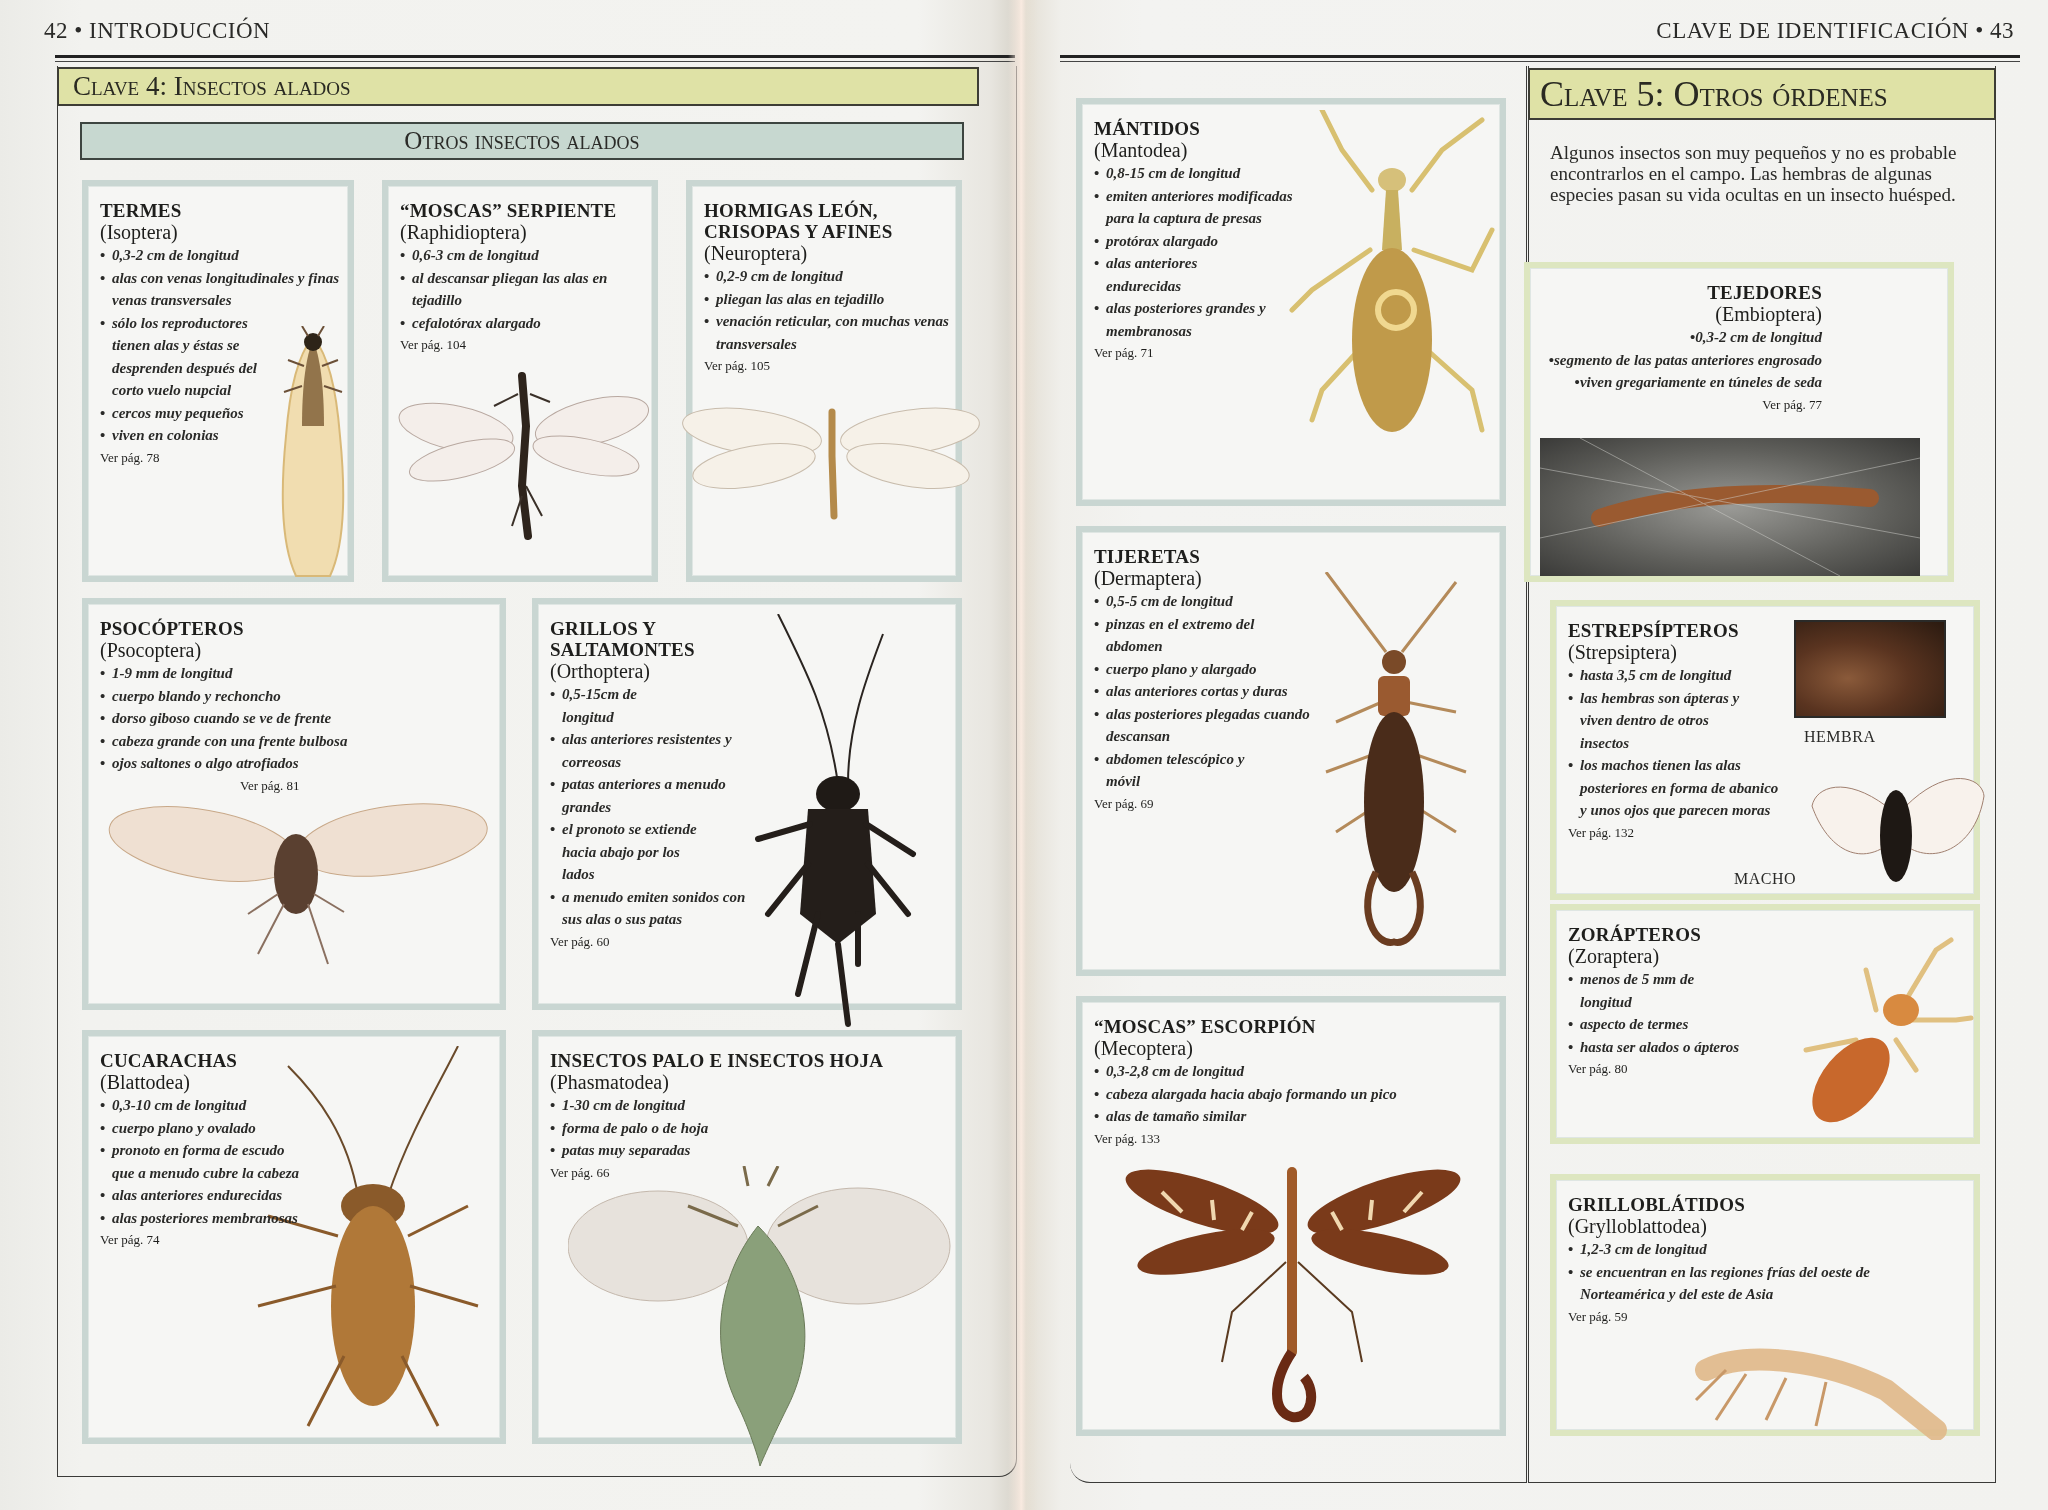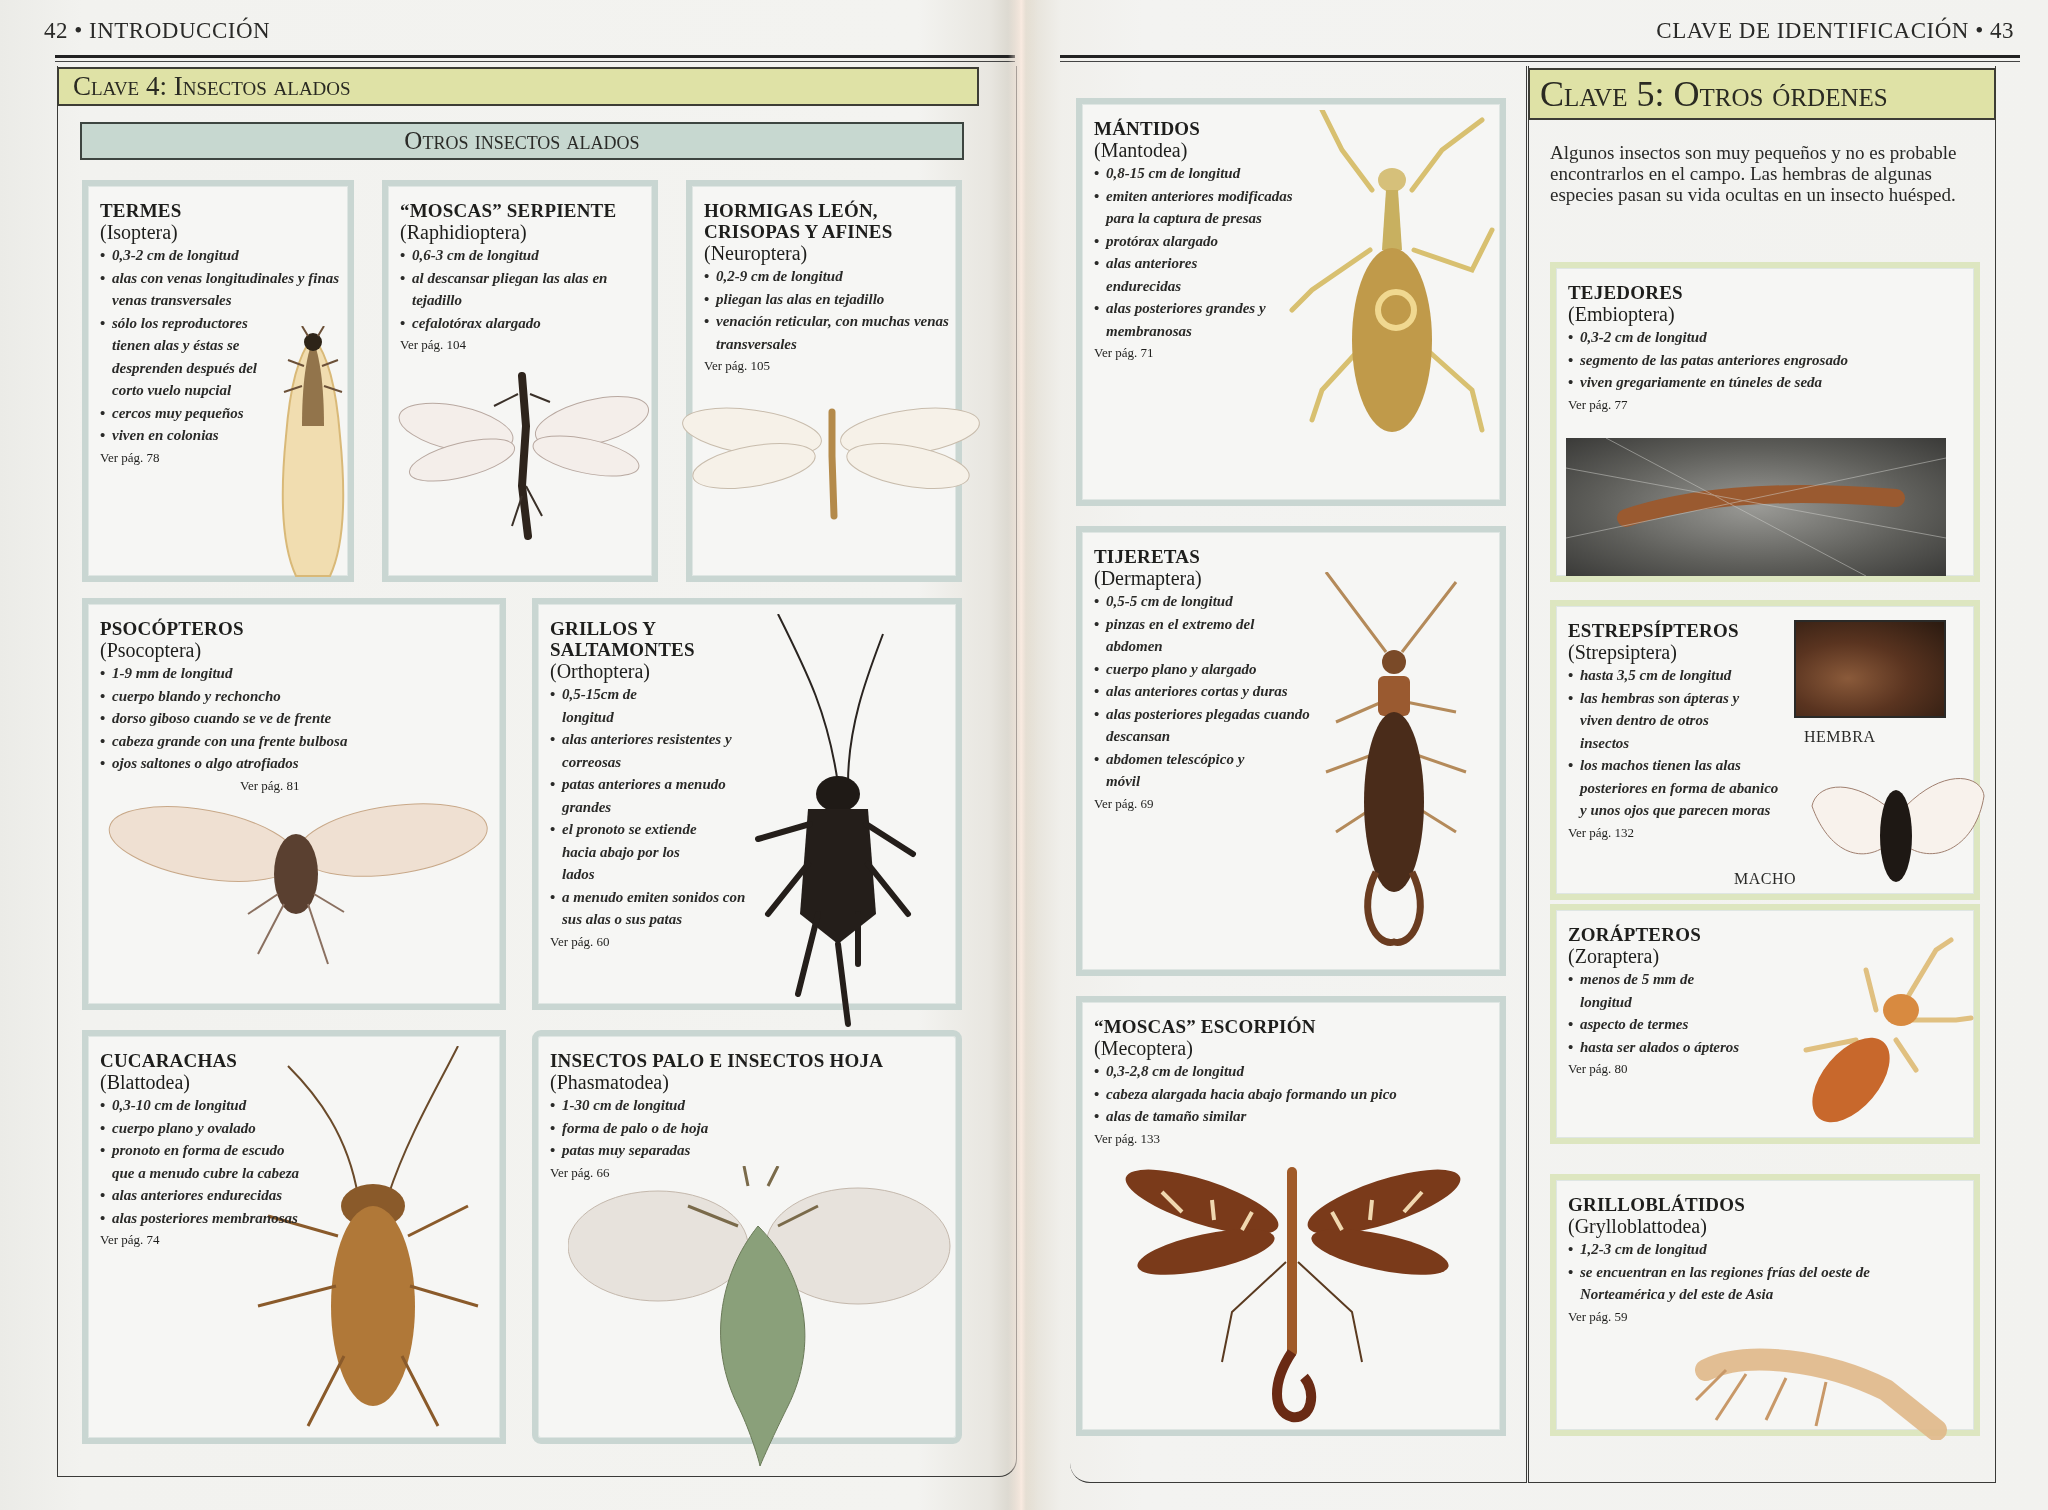--- a/index.html
+++ b/index.html
@@ -188,21 +188,21 @@
       <div class="ver">Ver pág. 74</div>
     </div>
     <svg class="photo" style="left:160px; top:10px;" width="240" height="400" viewBox="0 0 240 400">
       <path d="M110 150 C100 90 70 50 40 20 M140 150 C160 90 190 40 210 0" stroke="#6a4a2a" stroke-width="2" fill="none"></path>
       <ellipse cx="125" cy="160" rx="32" ry="22" fill="#8a5a2a"></ellipse>
       <ellipse cx="125" cy="260" rx="42" ry="100" fill="#b07838"></ellipse>
       <path d="M90 190 L20 170 M160 190 L220 160 M88 240 L10 260 M162 240 L230 260 M96 310 L60 380 M154 310 L190 380" stroke="#8a5a2a" stroke-width="3" fill="none"></path>
     </svg>
   </div>
 
-  <div class="card" style="left:532px; top:1030px; width:430px; height:414px;border-radius:9px;">
+  <div class="card" style="left:532px; top:1030px; width:430px; height:414px;">
     <div class="txt">
       <h3>INSECTOS PALO E INSECTOS HOJA</h3>
       <div class="order">(Phasmatodea)</div>
       <ul>
         <li>1-30 cm de longitud</li>
         <li>forma de palo o de hoja</li>
         <li>patas muy separadas</li>
       </ul>
       <div class="ver">Ver pág. 66</div>
     </div>
@@ -291,21 +291,21 @@
   </div>
 
   <div class="frame" style="left:508px; top:66px; width:466px; height:1416px; border-top:none;"></div>
 
   <div class="key-title" style="left:508px; top:68px; width:454px; height:48px; font-size:36px; line-height:48px; padding-left:10px;">
     <span>Clave 5: Otros órdenes</span>
   </div>
 
   <div class="intro" style="left:530px; top:142px; width:410px;">Algunos insectos son muy pequeños y no es probable encontrarlos en el campo. Las hembras de algunas especies pasan su vida ocultas en un insecto huésped.</div>
 
-  <div class="card green" style="left:530px; top:262px; width:430px; height:320px;">
+  <div class="card green" style="left:504px; top:262px; width:430px; height:320px;text-align:right;">
     <div class="txt">
       <h3>TEJEDORES</h3>
       <div class="order">(Embioptera)</div>
       <ul>
         <li>0,3-2 cm de longitud</li>
         <li>segmento de las patas anteriores engrosado</li>
         <li>viven gregariamente en túneles de seda</li>
       </ul>
       <div class="ver">Ver pág. 77</div>
     </div>

